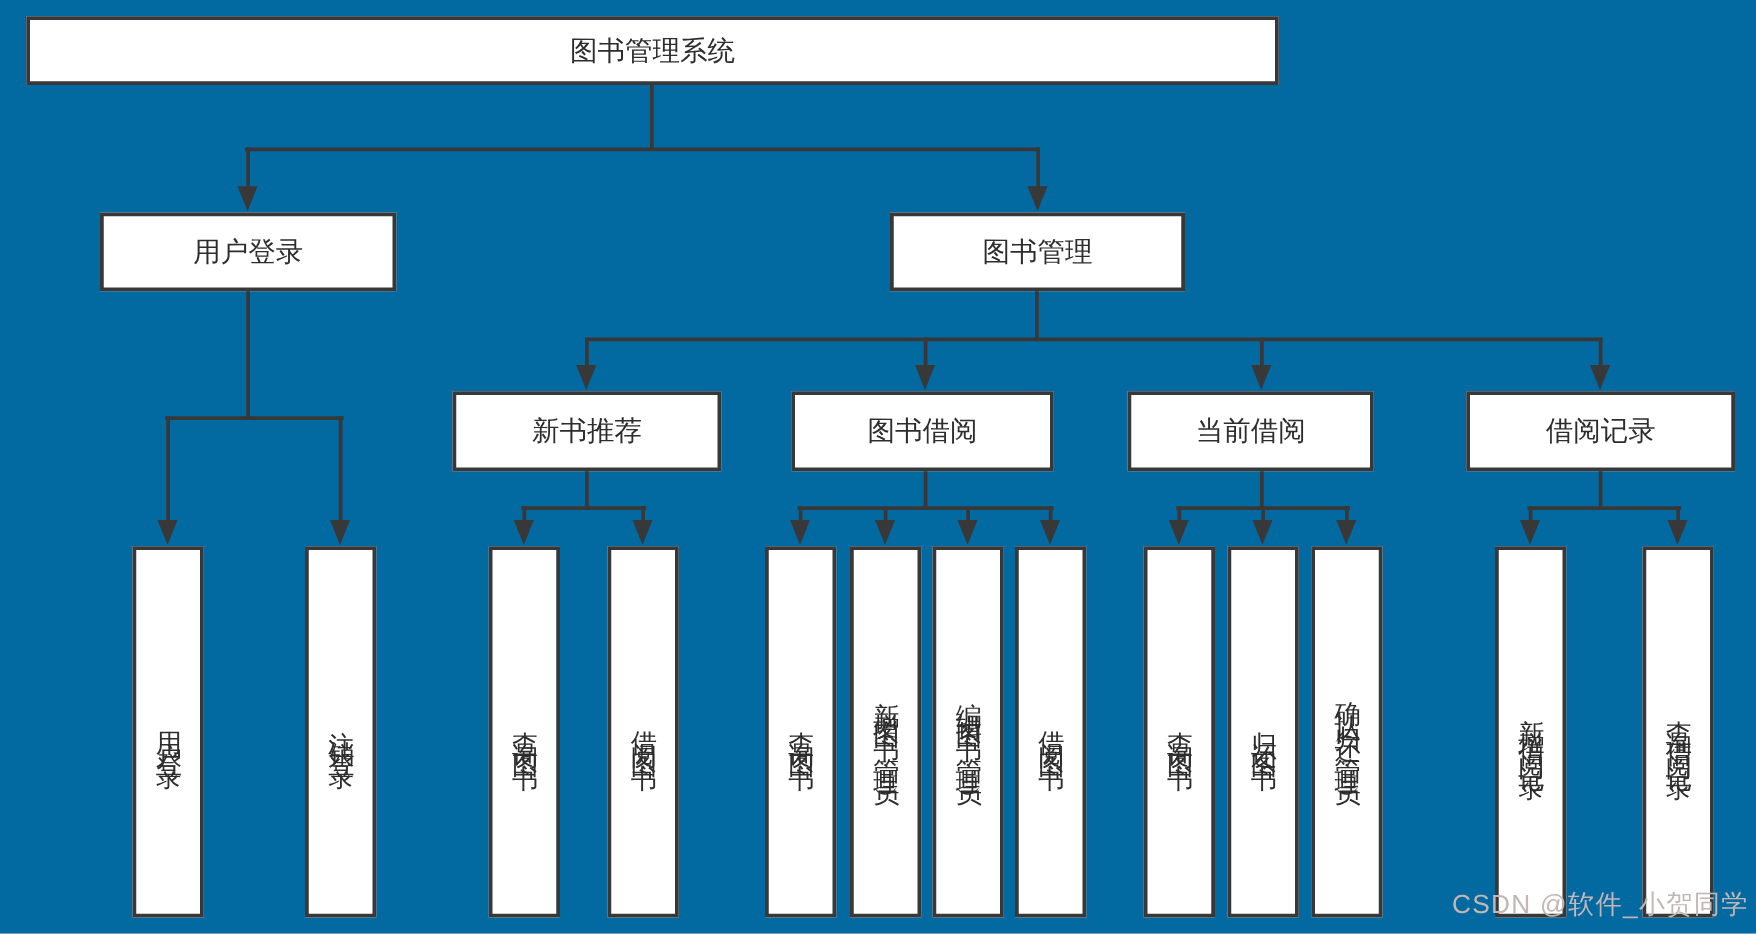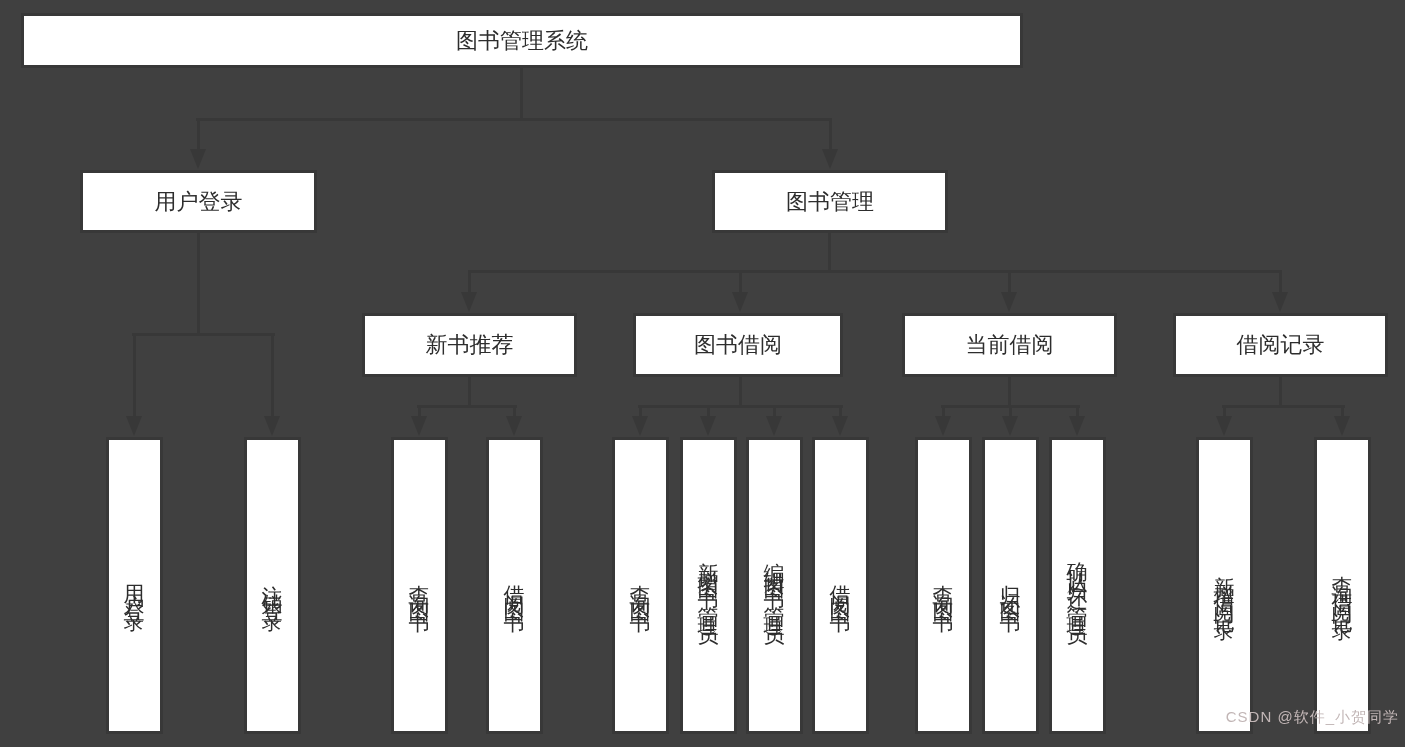--- a/index.html
+++ b/index.html
@@ -1,17 +1,17 @@
 <!DOCTYPE html>
 <html><head>
 <meta charset="utf-8">
 <style>
   html,body { margin:0; padding:0; background:#ffffff; }
   .canvas {
-    position:relative; width:1405px; height:747px; background:#404040;
+    position:relative; width:1405px; height:747px; background:#0369a1;
     font-family:"Liberation Sans","DejaVu Sans",sans-serif;
     color:#2d2d2d; overflow:hidden;
   }
   .box {
     position:absolute; box-sizing:border-box;
     border:3px solid #383838; background:#ffffff;
     text-align:center; font-size:22px; color:#2d2d2d;
     white-space:nowrap;
   }
   .root  { line-height:49px; }
@@ -26,38 +26,38 @@
   }
   .hline, .vline { position:absolute; background:#383838; }
   .hline { height:3px; }
   .vline { width:3px; }
   .arrow {
     position:absolute; width:0; height:0;
     border-left:8px solid transparent; border-right:8px solid transparent;
     border-top:20px solid #383838;
   }
   .watermark {
-    position:absolute; right:6px; bottom:20px;
-    font-size:15px; letter-spacing:1px; color:#c2b6b6; z-index:10;
+    position:absolute; right:6px; bottom:10px;
+    font-size:21px; letter-spacing:1px; color:#c2b6b6; z-index:10;
     white-space:nowrap;
   }
 </style>
 </head>
 <body>
 
 <div class="canvas">
 
   <div class="box root" style="left:21px;top:13px;width:1002px;height:55px">图书管理系统</div>
 
   <div class="box lv1" style="left:80px;top:170px;width:237px;height:63px">用户登录</div>
   <div class="box lv2" style="left:362px;top:313px;width:215px;height:64px">新书推荐</div>
 
   <div class="box lv1" style="left:712px;top:170px;width:236px;height:63px">图书管理</div>
   <div class="box lv2" style="left:633px;top:313px;width:210px;height:64px">图书借阅</div>
-  <div class="box lv2" style="left:902px;top:313px;width:215px;height:64px">当前借阅</div>
+  <div class="box lv2" style="left:902px;top:313px;width:197px;height:64px">当前借阅</div>
   <div class="box lv2" style="left:1173px;top:313px;width:215px;height:64px">借阅记录</div>
 
   <div class="box vbox" style="left:106px">用户登录</div>
   <div class="box vbox" style="left:244px">注销登录</div>
 
   <div class="box vbox" style="left:391px">查询图书</div>
   <div class="box vbox" style="left:486px">借阅图书</div>
 
   <div class="box vbox" style="left:612px">查询图书</div>
   <div class="box vbox" style="left:680px">新增图书（管理员）</div>

